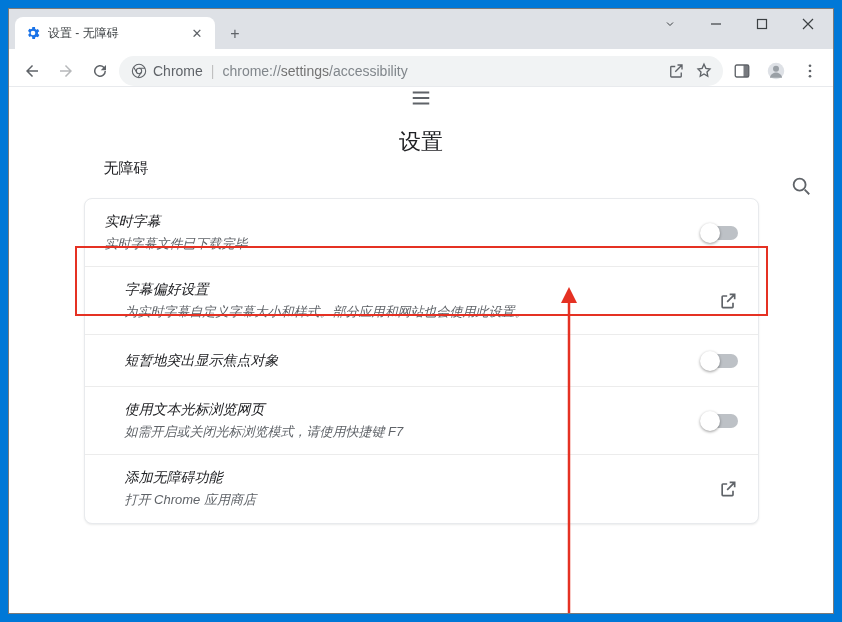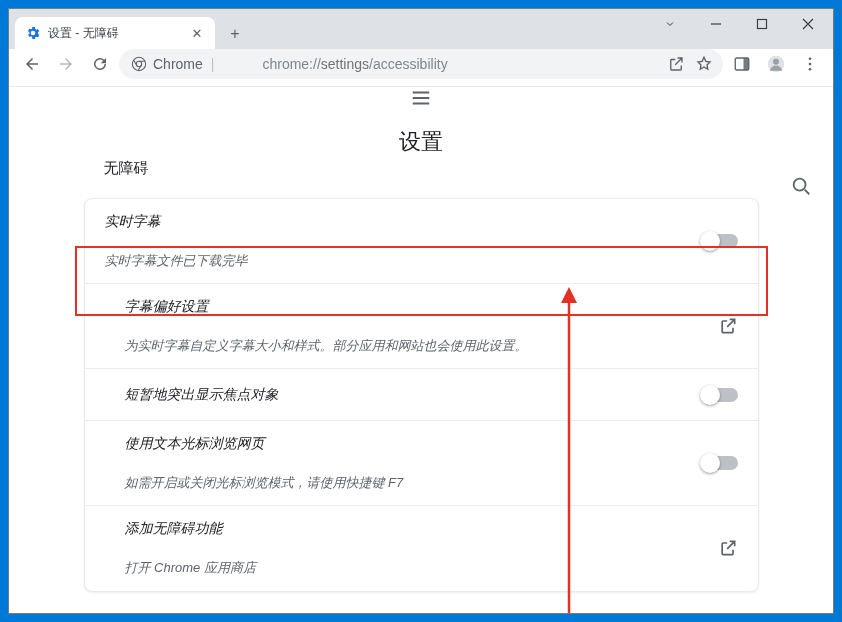--- a/index.html
+++ b/index.html
@@ -74,21 +74,21 @@
       display: flex; align-items: center; justify-content: center;
       color: #3c4043;
       cursor: pointer;
     }
     .win-ctrl svg { width: 12px; height: 12px; }
     .addrbar {
       height: 38px;
       background: #fff;
       border-bottom: 1px solid #e8eaed;
       display: flex;
-      align-items: flex-start;
+      align-items: flex-end;
       padding: 0 8px;
       gap: 4px;
     }
     .nav-btn {
       width: 30px; height: 30px;
       display: flex; align-items: center; justify-content: center;
       color: #5f6368;
       border-radius: 50%;
       cursor: pointer;
     }
@@ -103,21 +103,21 @@
       padding: 0 10px 0 12px;
       gap: 8px;
       font-size: 14px;
     }
     .site-info {
       display: flex; align-items: center; gap: 6px;
       color: #5f6368;
     }
     .site-info-label { font-size: 14px; }
     .omnibox-sep { color: #c0c0c0; }
-    .url-text { color: #80868b; display: inline-flex; align-items: center; margin-left: 40px; }
+    .url-text { color: #80868b; display: inline-flex; align-items: center; }
     .url-strong { color: #737373; }
     .omnibox-actions {
       margin-left: auto;
       display: flex; align-items: center; gap: 10px;
       color: #5f6368;
     }
     .icon-btn {
       width: 30px; height: 30px;
       display: flex; align-items: center; justify-content: center;
       color: #5f6368;
@@ -184,21 +184,21 @@
       min-height: 64px;
       display: flex;
       align-items: center;
       padding: 12px 20px;
       gap: 16px;
       cursor: pointer;
     }
     .row + .row { border-top: 1px solid #ececec; padding-left: 40px; }
     .row-text { flex: 1; }
     .row-title { font-size: 14px; color: #202124; line-height: 1.5; }
-    .row-sub { font-size: 13px; color: #5f6368; line-height: 1.55; margin-top: 19px; }
+    .row-sub { font-size: 13px; color: #5f6368; line-height: 1.55; margin-top: 2px; }
     .row-action {
       display: flex; align-items: center;
     }
     .toggle {
       width: 36px; height: 14px;
       background: #bdc1c6;
       border-radius: 7px;
       position: relative;
       cursor: pointer;
     }

